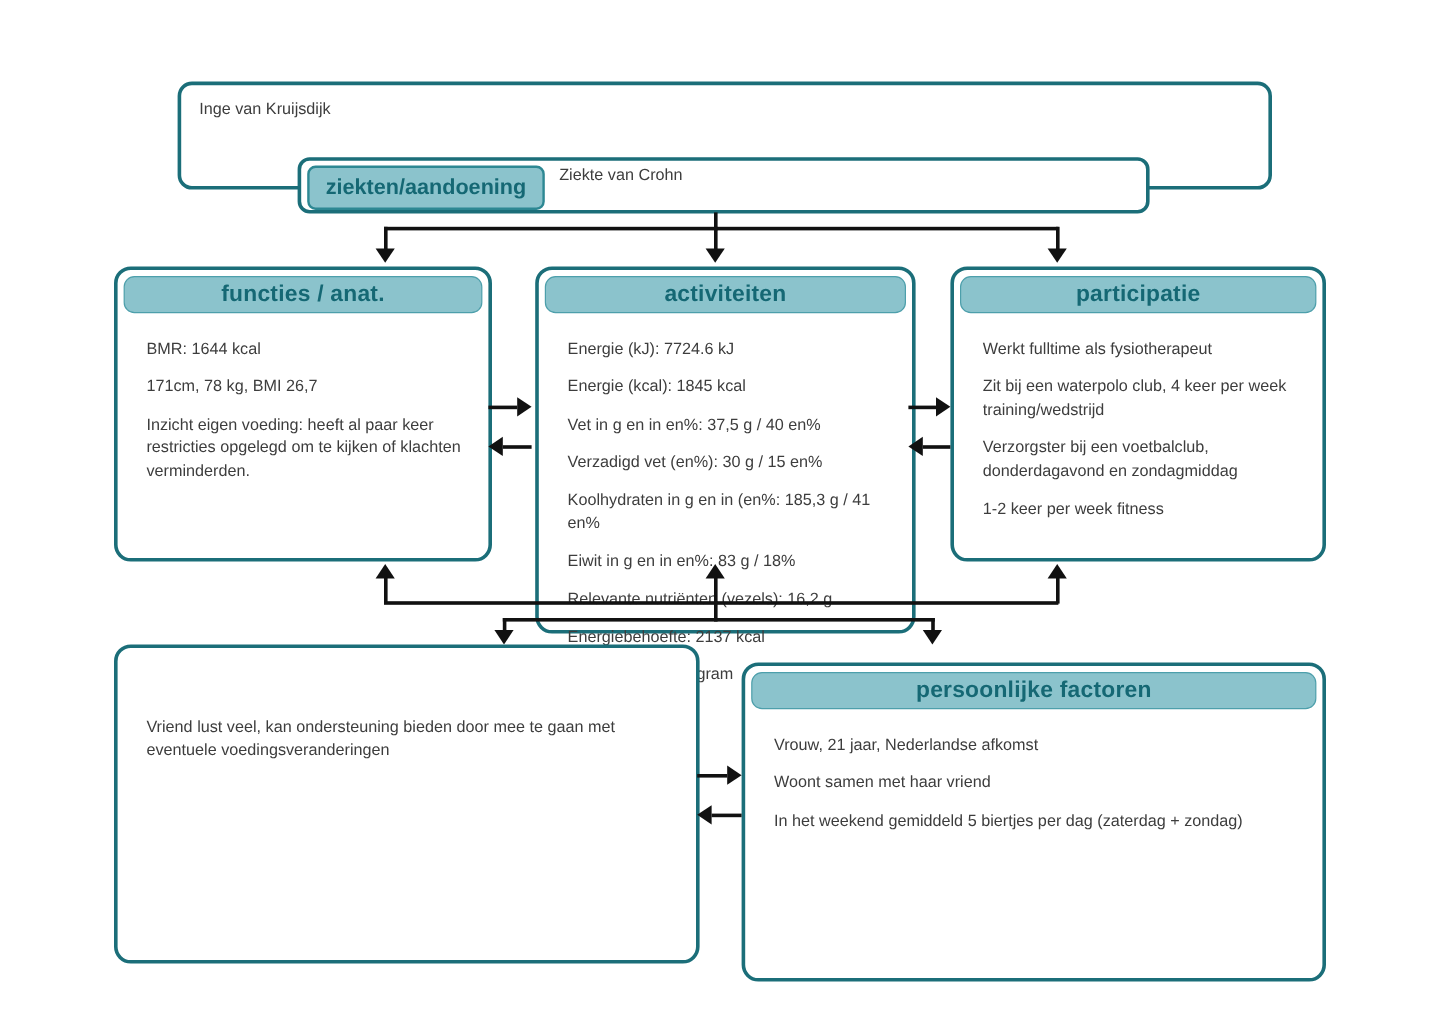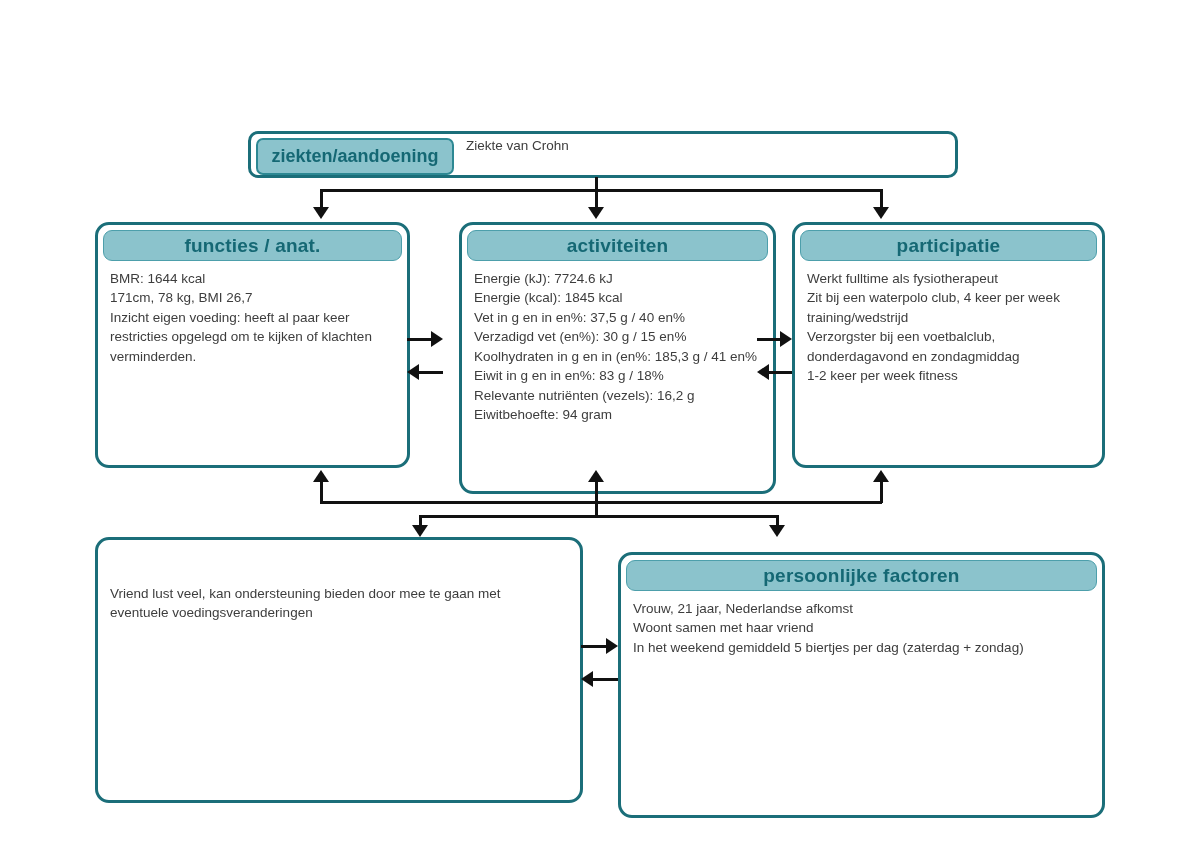--- a/index.html
+++ b/index.html
@@ -19,21 +19,21 @@
     border-radius:9px; box-sizing:border-box;
     display:flex; align-items:center; justify-content:center;
     font-weight:bold; font-size:19px; color:var(--header_text,#156874);
     letter-spacing:0.2px;
     text-align:center;
   }
   .box-body {
     position:absolute; top:44px; left:12px; right:10px;
     font-size:13.5px; line-height:1.44; color:var(--body_text,#3d3d3d);
   }
-  .body-line { margin:0; }
+  .body-line { margin:12px; }
   .plain-text { position:absolute; font-size:13.5px; color:var(--body_text,#3d3d3d); }
   .label-pill {
     position:absolute; left:5px; top:4px; width:198px; height:37px;
     background:var(--header_fill,#8bc3cc);
     border:2px solid var(--label_border,#2d8893);
     border-radius:7px; box-sizing:border-box;
     display:flex; align-items:center; justify-content:center;
     font-weight:bold; font-size:18px; color:var(--header_text,#156874);
   }
   .ln { position:absolute; background:var(--arrow,#111111); }
@@ -41,20 +41,23 @@
   .tri-down  { border-left:8px solid transparent; border-right:8px solid transparent; border-top:12px solid var(--arrow,#111111); }
   .tri-up    { border-left:8px solid transparent; border-right:8px solid transparent; border-bottom:12px solid var(--arrow,#111111); }
   .tri-right { border-top:8px solid transparent; border-bottom:8px solid transparent; border-left:12px solid var(--arrow,#111111); }
   .tri-left  { border-top:8px solid transparent; border-bottom:8px solid transparent; border-right:12px solid var(--arrow,#111111); }
 </style>
 </head>
 <body>
 
 <div id="canvas">
 
+  <div class="box" style="left:148px; top:68px; width:912px; height:90px; border-radius:12px;">
+    <div class="plain-text" style="left:15px; top:12px;">Inge van Kruijsdijk</div>
+  </div>
 
   <div class="box" style="left:248px; top:131px; width:710px; height:47px; border-radius:10px;padding-left:44px;">
     <div class="label-pill">ziekten/aandoening</div>
     <div class="plain-text" style="left:215px; top:4px;">Ziekte van Crohn</div>
   </div>
 
   <div class="ln" style="left:595px; top:177px; width:3px; height:15px;"></div>
   <div class="ln" style="left:320px; top:189px; width:562px; height:3px;"></div>
   <div class="ln" style="left:320px; top:189px; width:3px; height:19px;"></div>
   <div class="tri tri-down" style="left:313px; top:207px;"></div>
@@ -65,30 +68,31 @@
 
   <div class="box" style="left:95px; top:222px; width:315px; height:246px;">
     <div class="header-pill">functies / anat.</div>
     <div class="box-body">
         <div class="body-line">BMR: 1644 kcal</div>
         <div class="body-line">171cm, 78 kg, BMI 26,7</div>
         <div class="body-line">Inzicht eigen voeding: heeft al paar keer restricties opgelegd om te kijken of klachten verminderden.</div>
       </div>
   </div>
 
-  <div class="box" style="left:459px; top:222px; width:317px; height:272px;">
+  <div class="box" style="left:446px; top:222px; width:317px; height:306px;">
     <div class="header-pill">activiteiten</div>
     <div class="box-body">
         <div class="body-line">Energie (kJ): 7724.6 kJ</div>
         <div class="body-line">Energie (kcal): 1845 kcal</div>
         <div class="body-line">Vet in g en in en%: 37,5 g / 40 en%</div>
         <div class="body-line">Verzadigd vet (en%): 30 g / 15 en%</div>
         <div class="body-line">Koolhydraten in g en in (en%: 185,3 g / 41 en%</div>
         <div class="body-line">Eiwit in g en in en%: 83 g / 18%</div>
         <div class="body-line">Relevante nutriënten (vezels): 16,2 g</div>
+        <div class="body-line">Energiebehoefte: 2137 kcal</div>
         <div class="body-line">Eiwitbehoefte: 94 gram</div>
       </div>
   </div>
 
   <div class="box" style="left:792px; top:222px; width:313px; height:246px;">
     <div class="header-pill">participatie</div>
     <div class="box-body">
         <div class="body-line">Werkt fulltime als fysiotherapeut</div>
         <div class="body-line">Zit bij een waterpolo club, 4 keer per week training/wedstrijd</div>
         <div class="body-line">Verzorgster bij een voetbalclub, donderdagavond en zondagmiddag</div>

